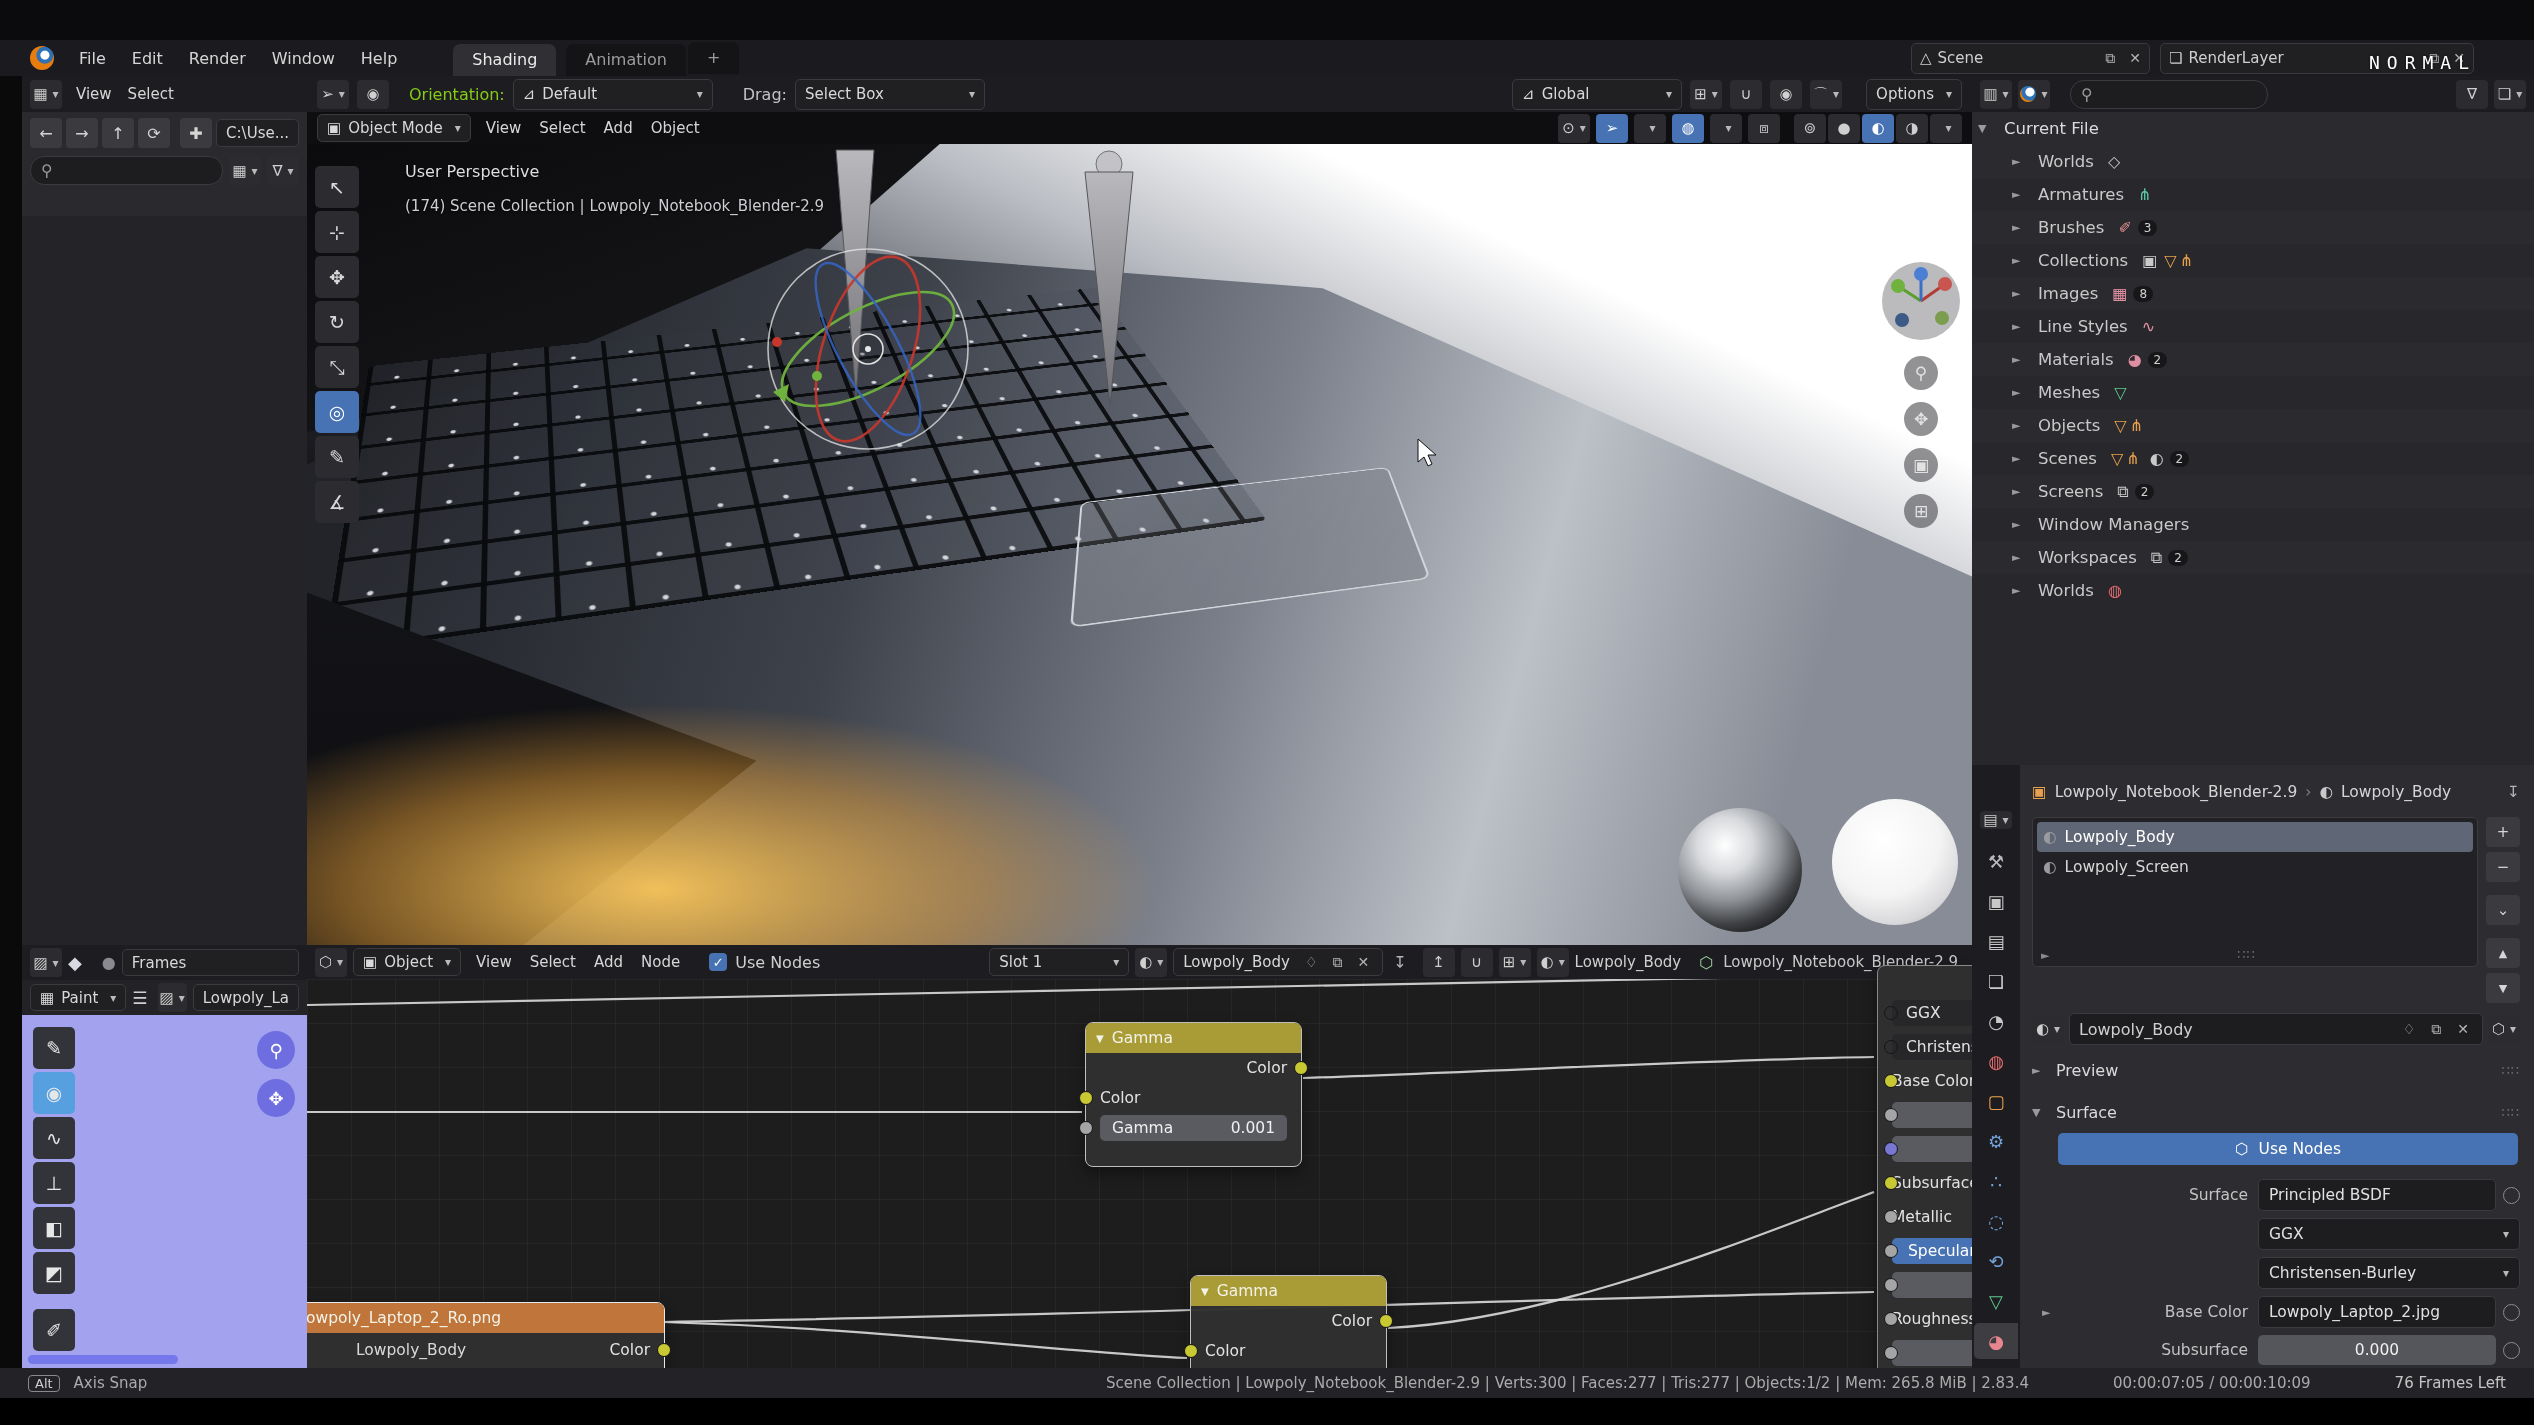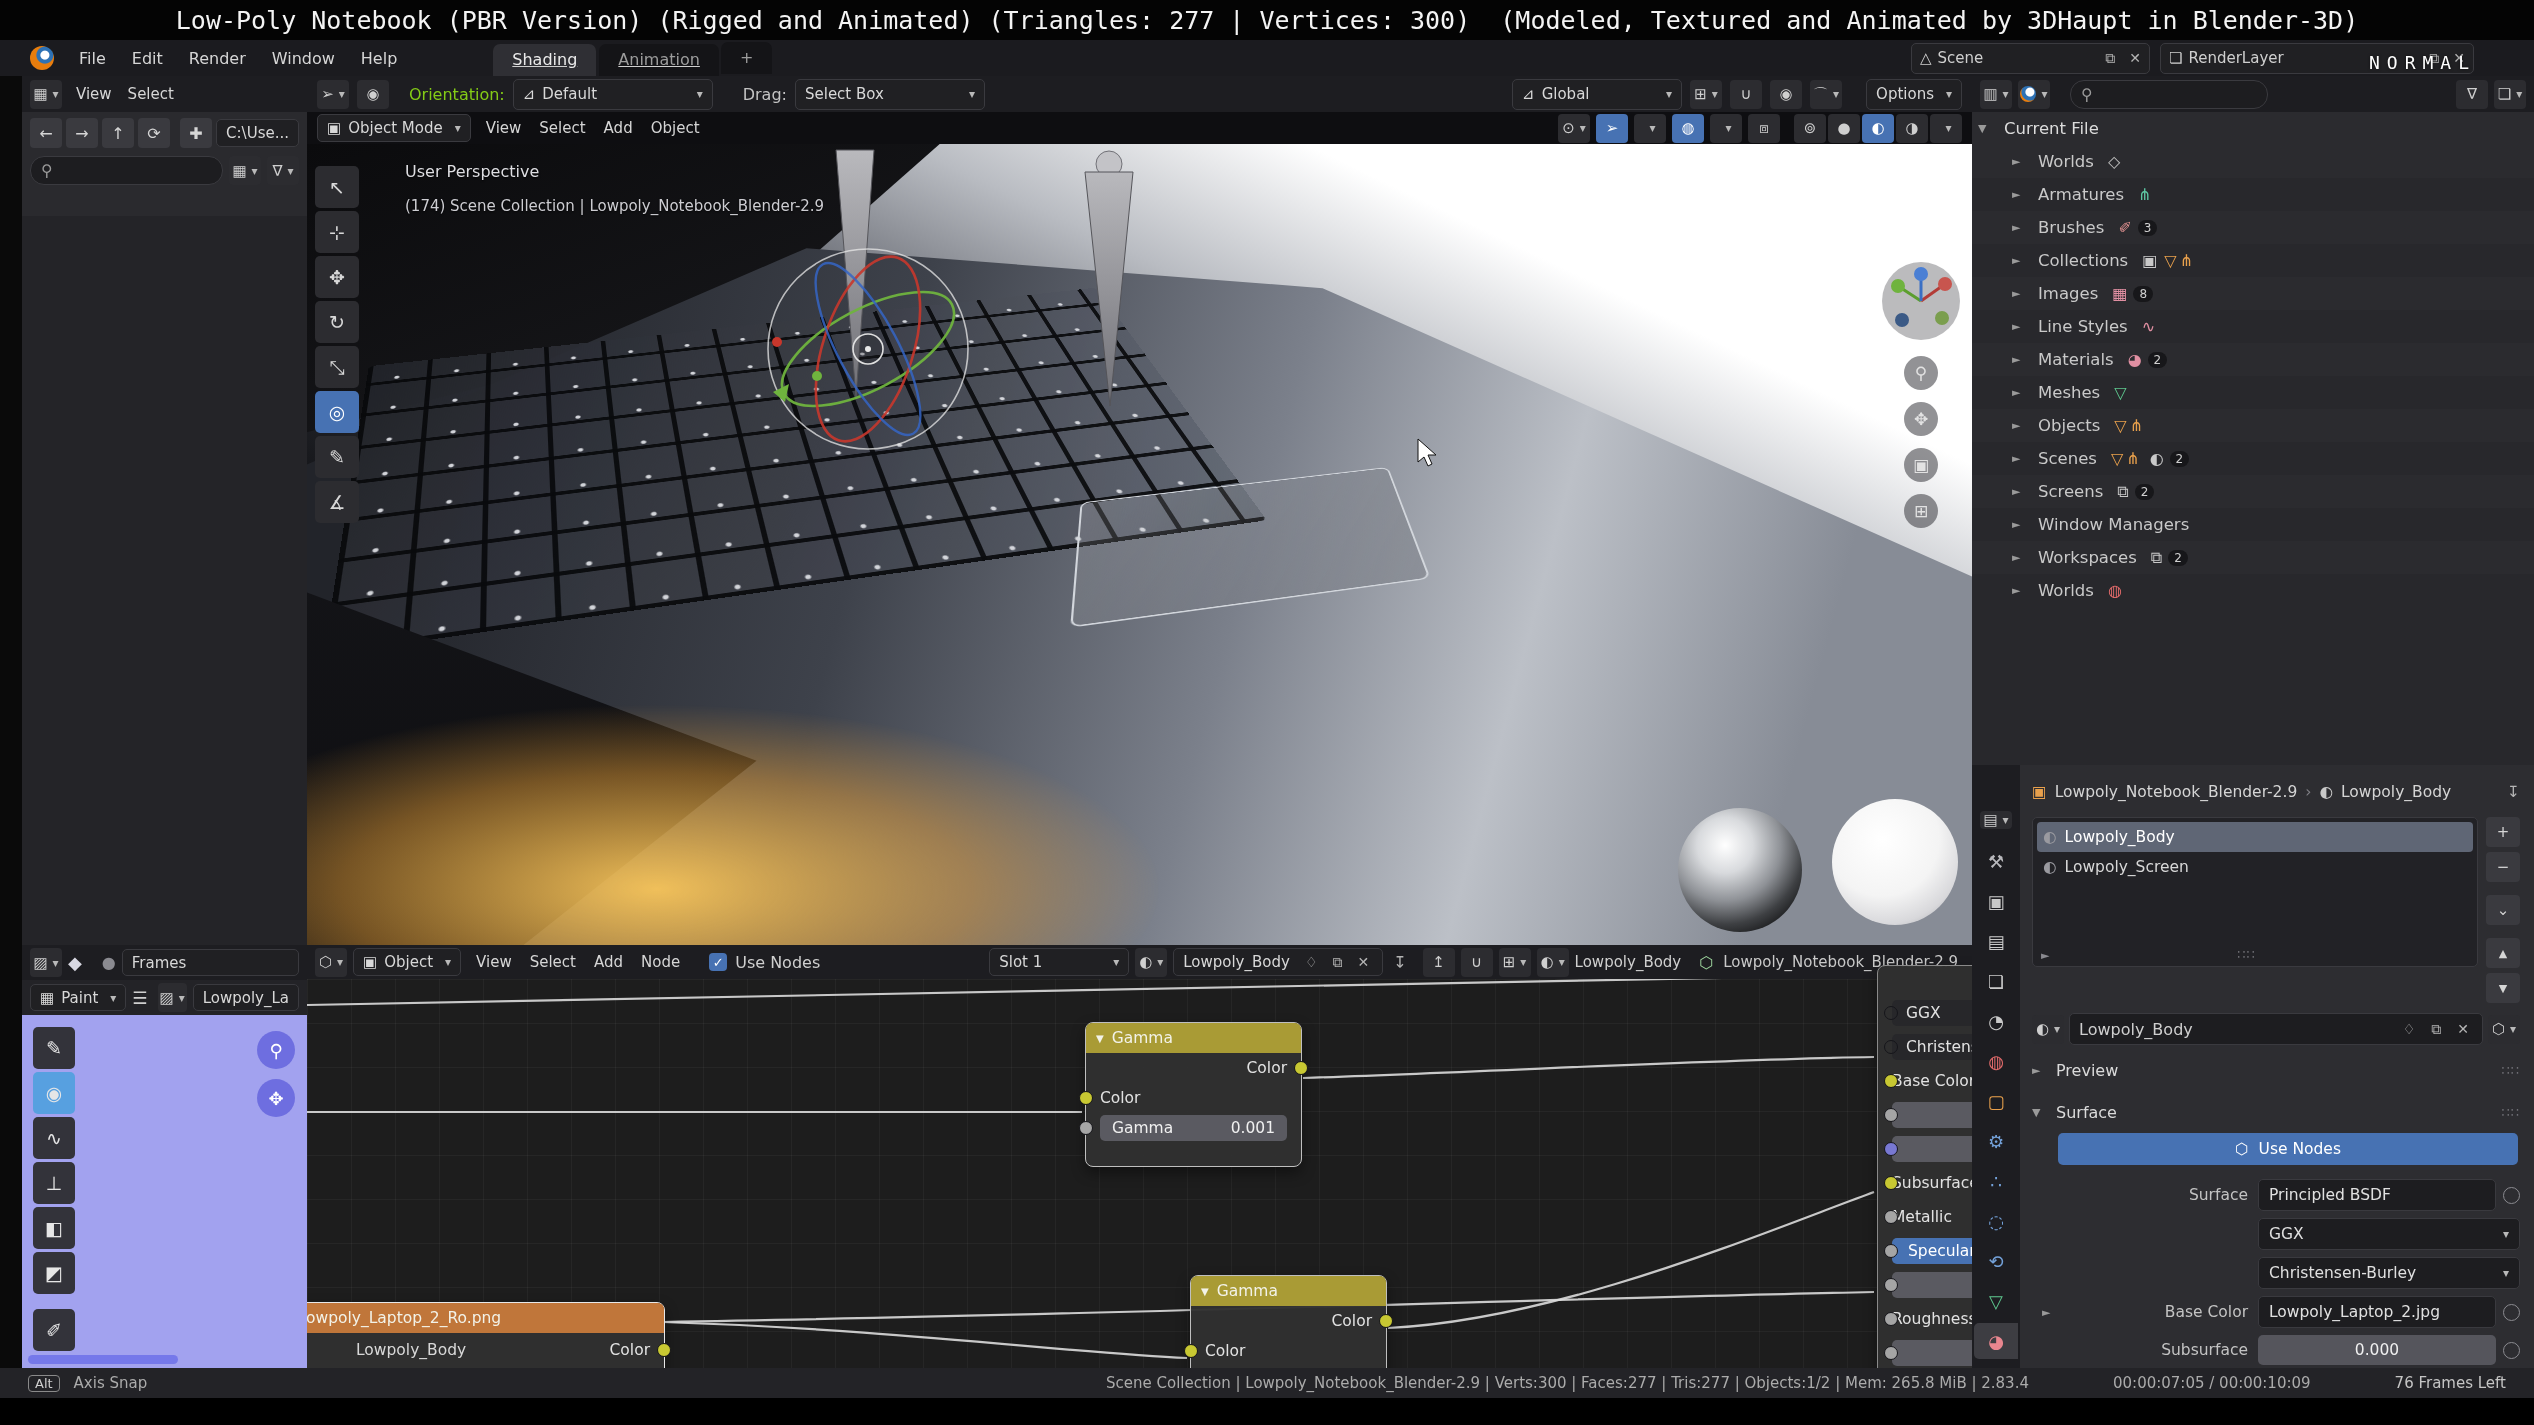--- a/index.html
+++ b/index.html
@@ -21,21 +21,21 @@
   .sock{width:14px;height:14px;border-radius:50%;border:1.5px solid #15151a;box-sizing:border-box;}
   .sock.yellow{background:#c8c832;} .sock.gray{background:#a5a5a5;} .sock.purple{background:#7878d2;}
 
   
   #titlebar{left:0;top:0;width:2534px;height:40px;background:#040404;display:flex;align-items:center;
             justify-content:center;font-family:"DejaVu Sans Mono",monospace;font-size:25px;color:#f4f4f4;white-space:pre;}
   #menubar{left:0;top:40px;width:2534px;height:36px;background:#1b1b1f;display:flex;align-items:center;
            padding:0 0 0 30px;box-sizing:border-box;gap:2px;}
   .blender-logo{width:24px;height:24px;border-radius:50%;margin-right:10px;
      background:radial-gradient(circle at 62% 38%,#fff 0 4px,#2e72b5 5px 8px,#e87d0d 9px);}
-  #wstabs{display:flex;align-items:flex-end;margin-left:81px;gap:3px;height:36px;text-decoration:underline;}
+  #wstabs{display:flex;align-items:flex-end;margin-left:41px;gap:10px;height:36px;}
   .wstab{padding:6px 19px 7px;font-size:16px;color:#9c9c9c;background:#141417;border-radius:7px 7px 0 0;}
   .wstab.active{background:#2f2f34;color:#eaeaea;}
   .idsel{display:flex;align-items:center;gap:6px;background:#202023;border:1px solid #3a3a3f;border-radius:5px;
          height:29px;padding:0 4px 0 8px;font-size:15px;}
   .idsel .name{min-width:110px;}
   .mini{font-size:14px;color:#b5b5b5;padding:0 4px;}
   #watermark{right:58px;top:52px;font-family:"DejaVu Sans Mono",monospace;font-size:18px;color:#fff;
              letter-spacing:7px;z-index:60;text-shadow:0 0 3px rgba(0,0,0,.6);}
 
   
@@ -207,21 +207,20 @@
   #blackleft{left:0;top:76px;width:22px;height:1292px;background:#0a0a0a;}
 
   .chk{width:18px;height:18px;background:#4772b3;border-radius:4px;display:inline-flex;align-items:center;justify-content:center;
        color:#fff;font-size:13px;}
 </style>
 </head>
 <body>
 
 <div class="app">
 
-  <div class="abs" id="titlebar">Low-Poly Notebook (PBR Version) (Rigged and Animated) (Triangles: 277 | Vertices: 300)  (Modeled, Textured and Animated by 3DHaupt in Blender-3D)</div>
 
   <div class="abs" id="menubar">
     <span class="blender-logo"></span>
     <span class="row">
         <span class="menu-label">File</span>
         <span class="menu-label">Edit</span>
         <span class="menu-label">Render</span>
         <span class="menu-label">Window</span>
         <span class="menu-label">Help</span>
       </span>

